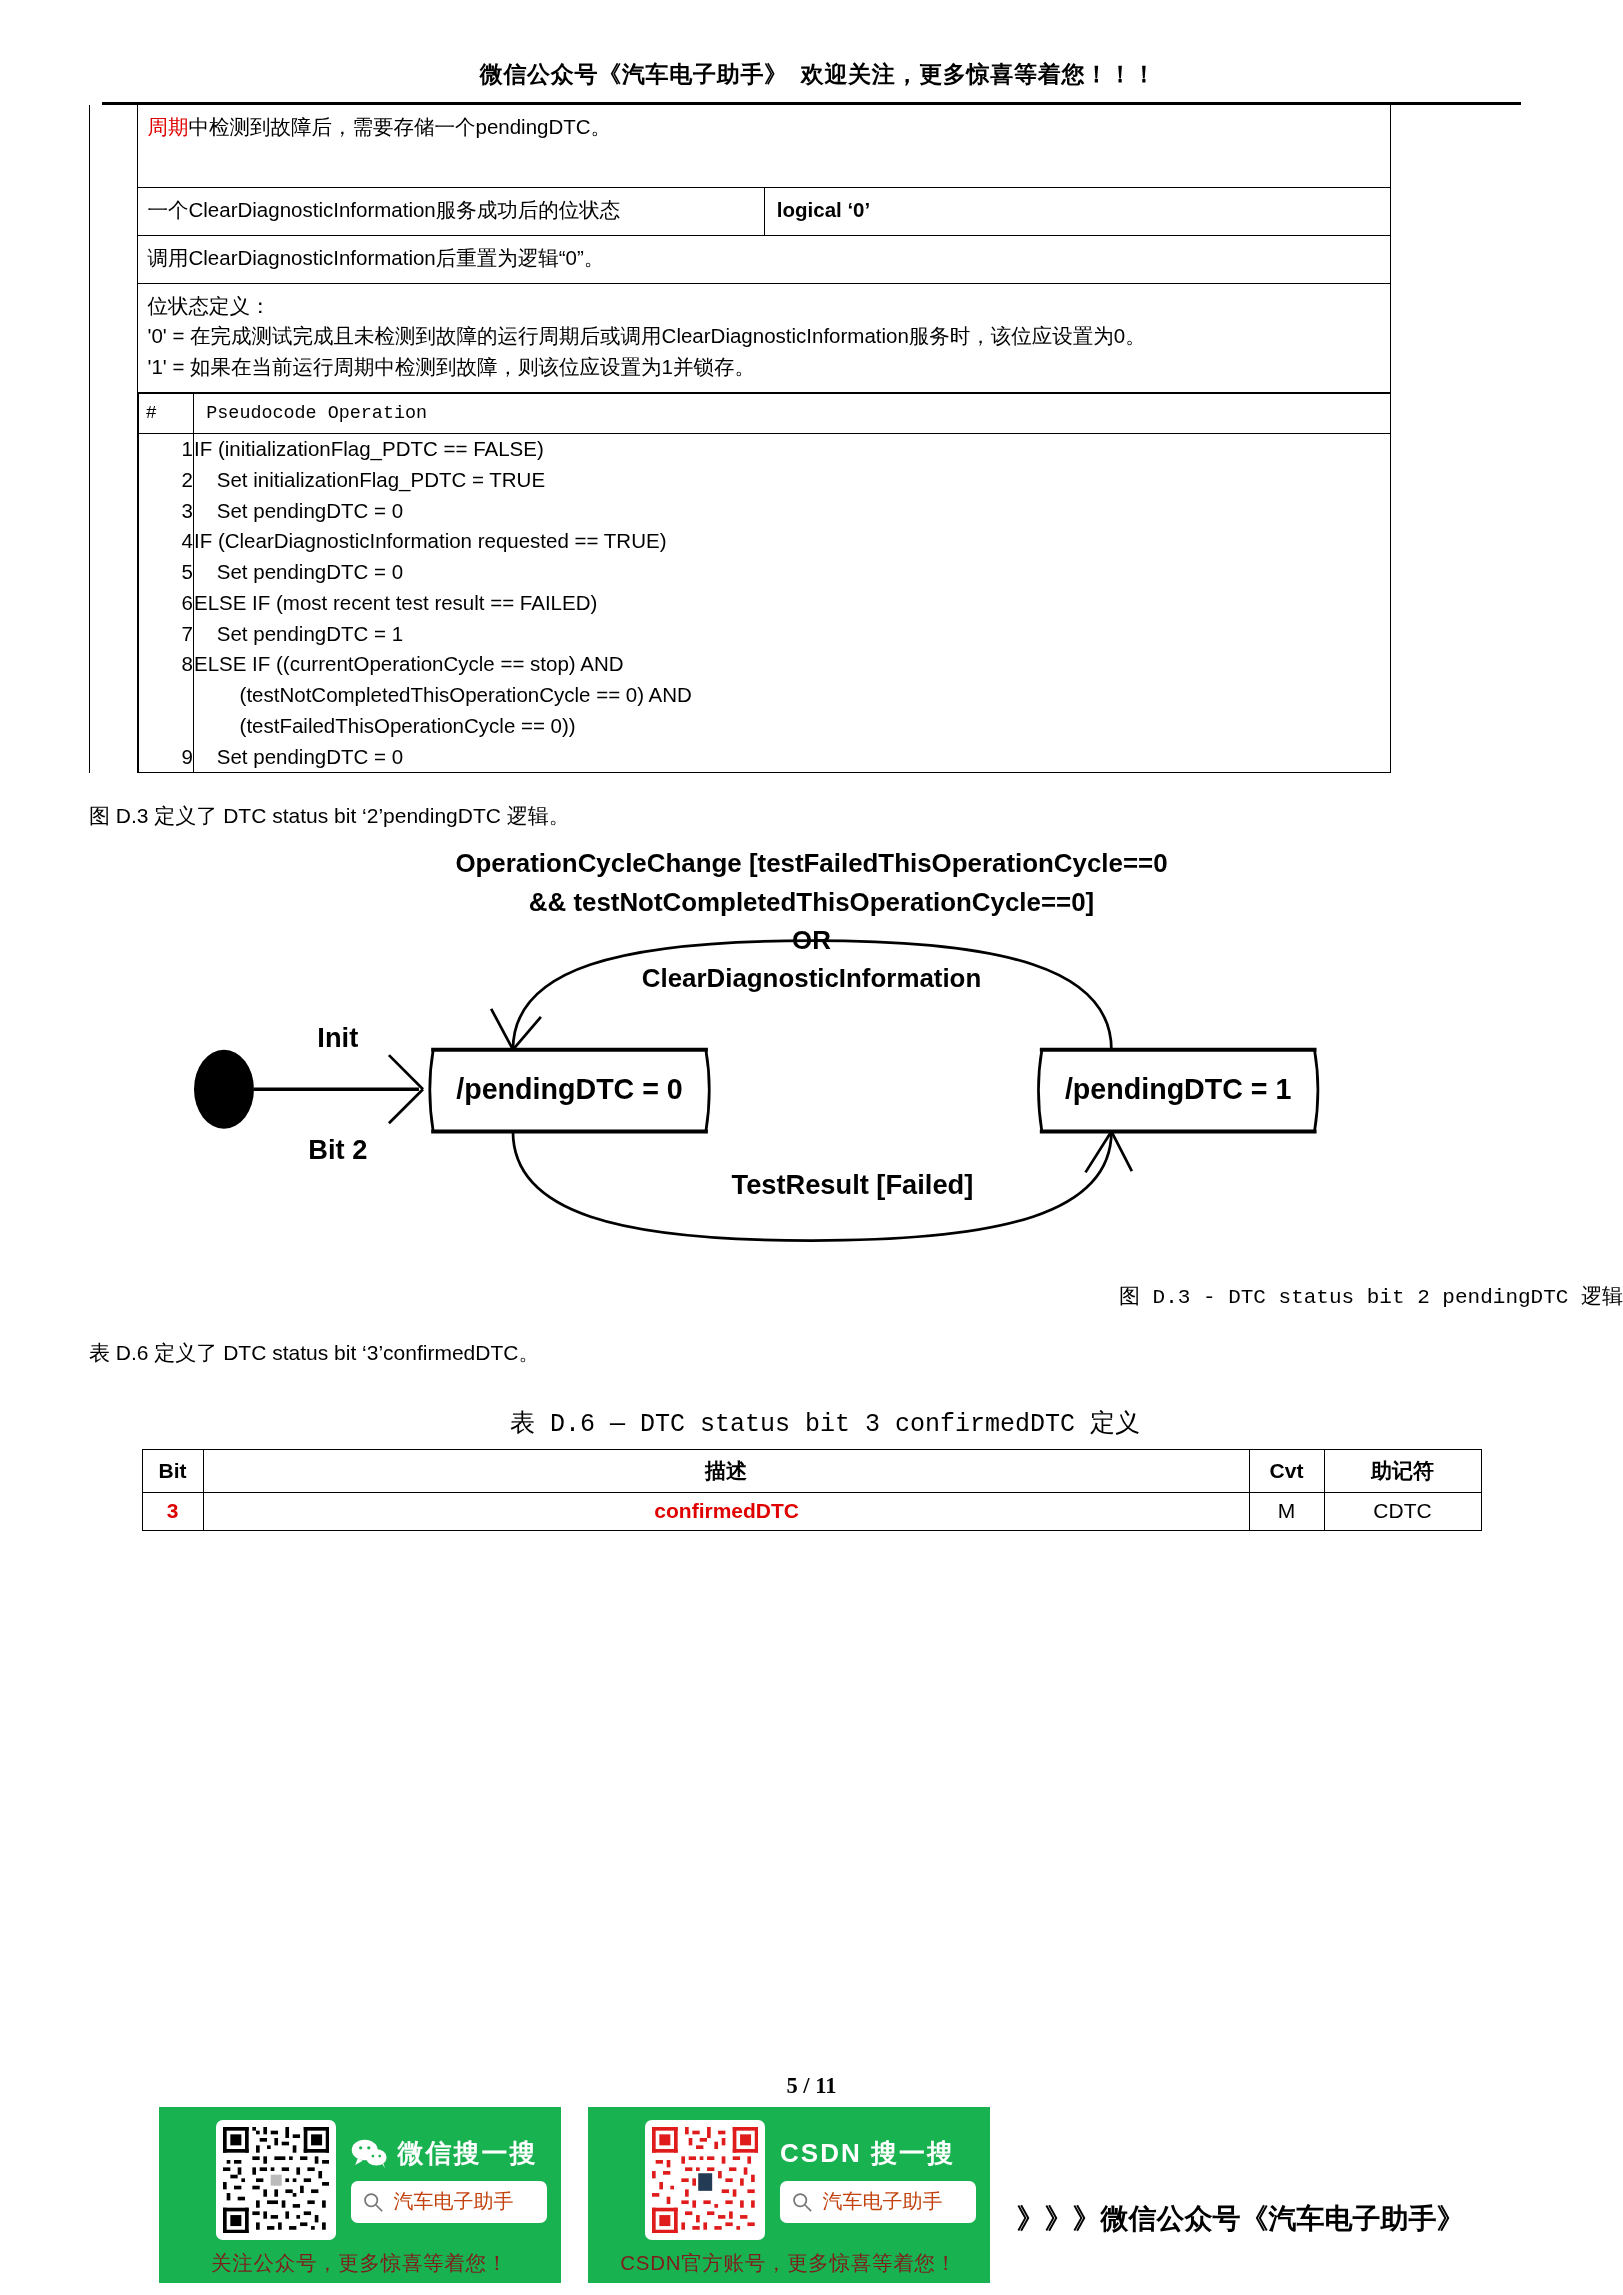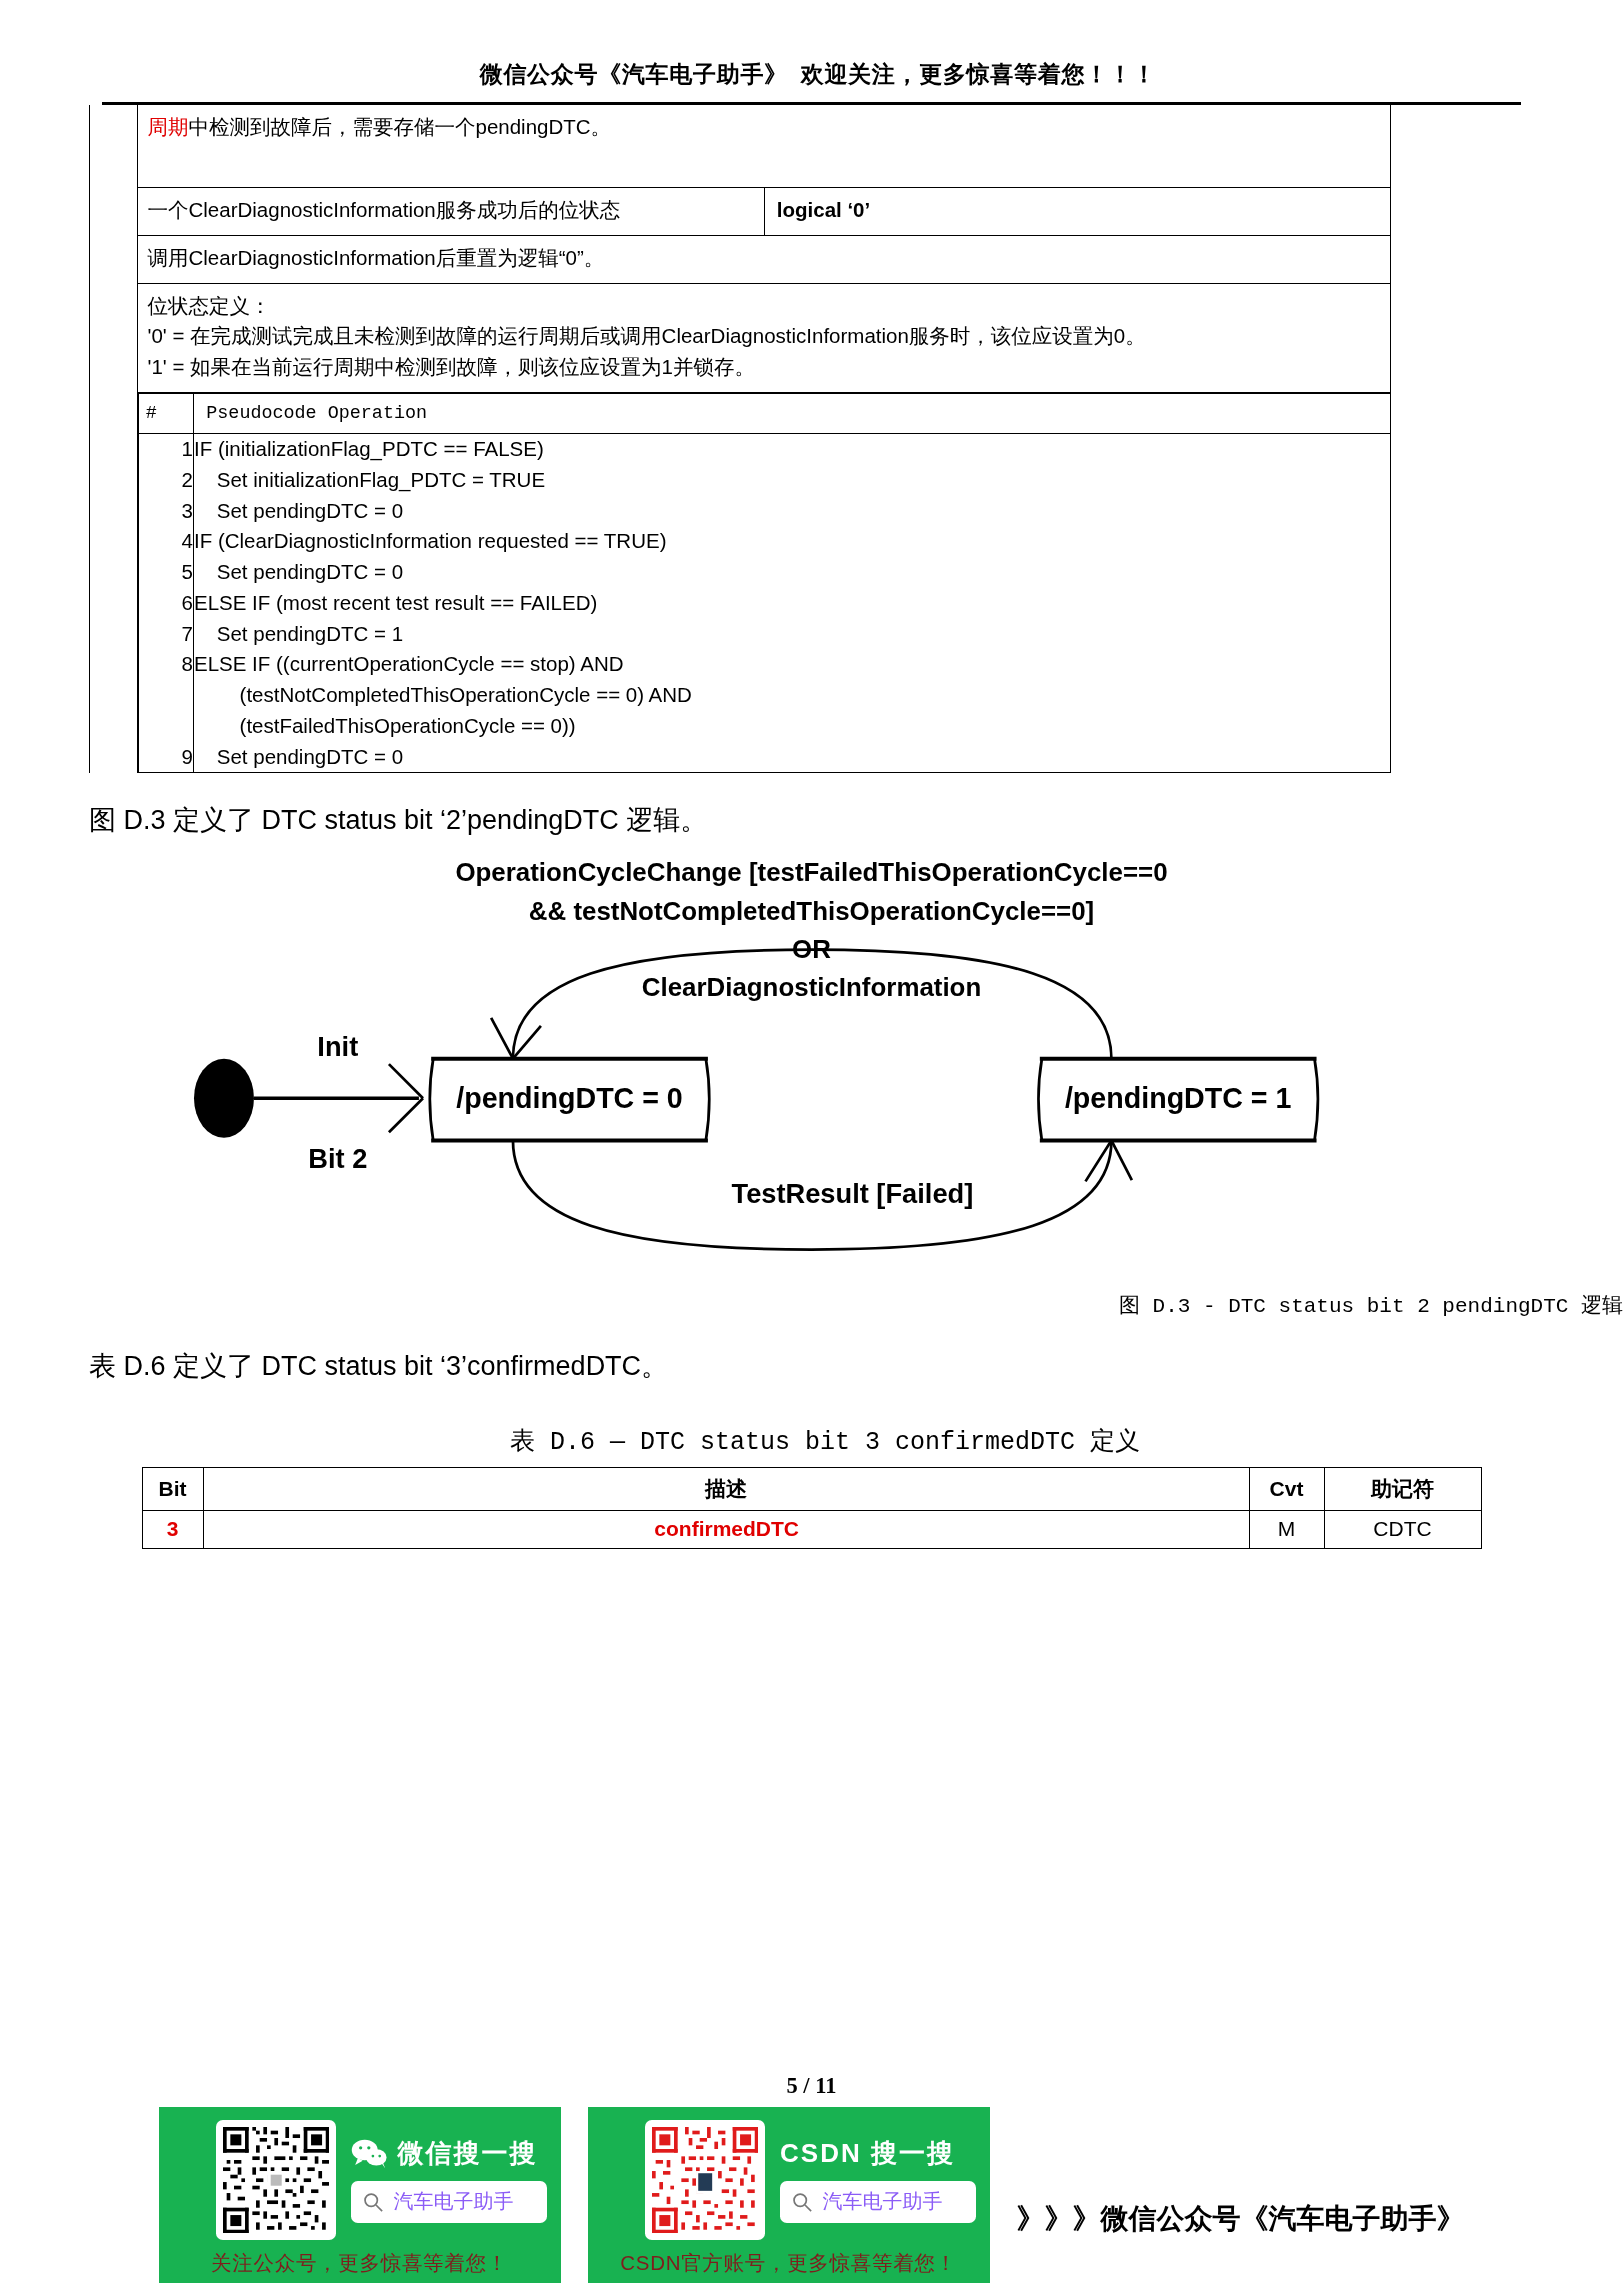--- a/index.html
+++ b/index.html
@@ -92,21 +92,21 @@
   .pc-head-num { width: 55px; text-align: left; }
   .pc-code { white-space: pre; padding-left: 12.3px !important; }
   .pseudo-table tbody td { border-left: none; border-right: none; border-top: none; border-bottom: none; }
   .pseudo-table tbody tr td.pc-num { border-right: 1.4px solid #000 !important; }
   .pseudo-table { border: 1.4px solid #000; }
   .pseudo-table tbody tr:first-child td { border-top: 1.4px solid #000 !important; }
 
   
   .para {
     margin: 27px 0 0 89px;
-    font-size: 27px;
+    font-size: 21px;
     font-family: "Liberation Sans", sans-serif;
     line-height: 1.5;
   }
 
   
   .diagram {
     margin: 13.6px auto 0 auto;
     width: 1295px;
     position: relative;
   }
@@ -192,21 +192,21 @@
     letter-spacing: 2px;
     font-family: "Liberation Sans", sans-serif;
   }
   .wechat-logo { width: 37px; height: 30px; flex: 0 0 auto; }
   .search-box {
     background: #ffffff;
     border-radius: 6.8px;
     height: 42px;
     display: flex; align-items: center; gap: 9.5px;
     padding: 0 12.3px;
-    color: #8b5cf6;
+    color: #c2410c;
     font-size: 20px;
   }
   .mag { width: 20.5px; height: 20.5px; flex: 0 0 auto; }
   .promo-bottom {
     color: #7f1d1d;
     font-size: 20.5px;
     text-align: center;
     padding-top: 9.5px;
     letter-spacing: 0.7px;
     white-space: nowrap;

